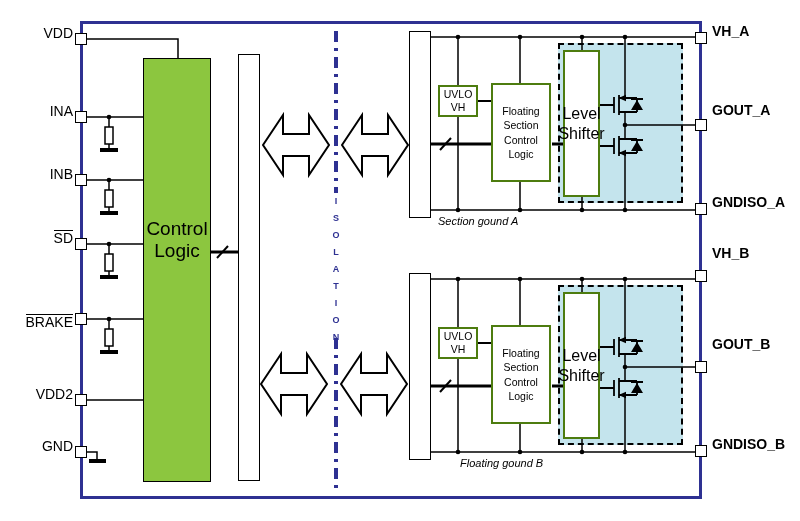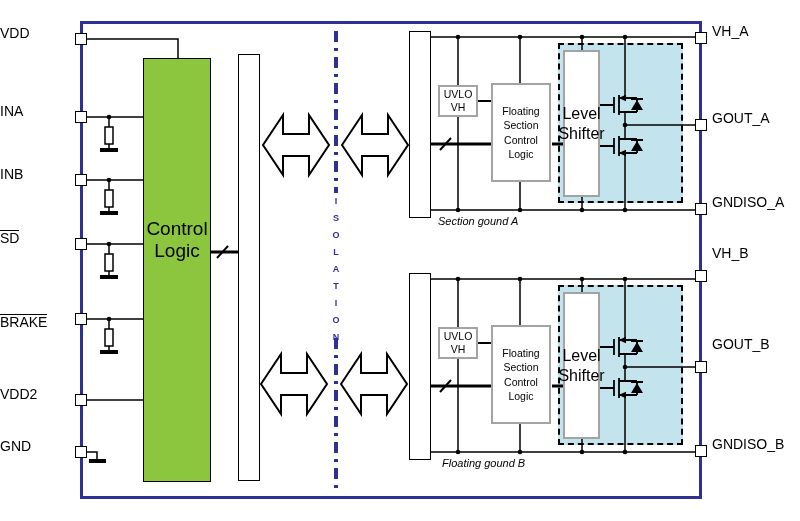--- a/index.html
+++ b/index.html
@@ -5,33 +5,33 @@
   html,body{margin:0;padding:0;background:#ffffff;}
   #canvas{position:relative;width:800px;height:521px;background:#ffffff;
           font-family:"Liberation Sans",sans-serif;overflow:hidden;}
   .abs{position:absolute;box-sizing:border-box;}
   
   .boundary{left:80px;top:21px;width:622px;height:478px;border:3px solid #2E3192;z-index:0;}
   .green{left:143px;top:58px;width:68px;height:424px;background:#8CC63F;border:1.5px solid #000;z-index:0;}
   .midbar{left:238px;top:54px;width:22px;height:427px;background:#fff;border:1.5px solid #000;z-index:0;}
   .secbar{left:409px;width:22px;height:187px;background:#fff;border:1.5px solid #000;z-index:0;}
   .bluebox{left:558px;width:125px;height:160px;background:#C4E4ED;border:2px dashed #000;z-index:0;}
-  .wblock{background:#fff;border:2px solid #a3a3a3;z-index:1;display:flex;align-items:center;justify-content:center;
+  .wblock{background:#fff;border:2px solid #4d7c0f;z-index:1;display:flex;align-items:center;justify-content:center;
           text-align:center;color:#000;}
   .ml{white-space:pre-line;}
   .ls{left:563px;width:37px;height:147px;font-size:16px;line-height:1.25;}
   .uvlo{left:438px;width:40px;height:32px;font-size:10.5px;line-height:1.2;}
   .fscl{left:491px;width:60px;height:99px;font-size:10.5px;line-height:1.35;}
   
   svg.wires{position:absolute;left:0;top:0;z-index:2;}
   
   .pinsq{width:12px;height:12px;background:#fff;border:1.5px solid #000;z-index:3;}
   .plabel{font-size:14px;color:#000;z-index:3;line-height:16px;white-space:nowrap;}
-  .pl-left{left:0;width:73px;}
-  .pl-right{left:712px;text-align:left;}
+  .pl-left{left:0;width:73px;text-align:right;}
+  .pl-right{left:712px;text-align:left;font-weight:bold;}
   .ovl{display:inline-block;border-top:1.5px solid #000;padding-top:0px;line-height:15px;}
   .clogic{left:143px;top:218px;width:68px;text-align:center;font-size:19px;line-height:1.15;color:#000;z-index:3;}
   .fglabel{width:120px;font-size:11px;font-style:italic;color:#000;z-index:3;}
   .isotext{left:330px;top:196px;height:148px;writing-mode:vertical-rl;text-orientation:upright;
            font-size:9px;font-weight:bold;letter-spacing:7px;color:#2E3192;z-index:3;line-height:11px;}
 </style>
 </head>
 <body>
 
 <div id="canvas">
@@ -189,32 +189,32 @@
       <polygon points="618.5,395 626,391.8 626,398.2" fill="#000" stroke="none"></polygon>
       <path d="M625,381 H637 M625,395 H637 M637,381 V395 M631,382 H643"></path>
       <polygon points="631,393 643,393 637,383" fill="#000" stroke="none"></polygon>
     </g>
   </svg>
 
   <div class="abs clogic ml">Control
 Logic</div>
   <div class="abs isotext">ISOLATION</div>
   <div class="abs fglabel" style="left:438px;top:215px">Section gound A</div>
-  <div class="abs fglabel" style="left:442px;top:457px">Floating gound B</div>
+  <div class="abs fglabel" style="left:460px;top:457px">Floating gound B</div>
 
   <div class="abs plabel pl-left" style="top:25px"><span>VDD</span></div>
   <div class="abs plabel pl-left" style="top:103px"><span>INA</span></div>
   <div class="abs plabel pl-left" style="top:166px"><span>INB</span></div>
   <div class="abs plabel pl-left" style="top:230px"><span class="ovl">SD</span></div>
   <div class="abs plabel pl-left" style="top:314px"><span class="ovl">BRAKE</span></div>
   <div class="abs plabel pl-left" style="top:386px"><span>VDD2</span></div>
   <div class="abs plabel pl-left" style="top:438px"><span>GND</span></div>
 
   <div class="abs plabel pl-right" style="top:23px">VH_A</div>
-  <div class="abs plabel pl-right" style="top:110px">GOUT_A</div>
+  <div class="abs plabel pl-right" style="top:102px">GOUT_A</div>
   <div class="abs plabel pl-right" style="top:194px">GNDISO_A</div>
   <div class="abs plabel pl-right" style="top:245px">VH_B</div>
   <div class="abs plabel pl-right" style="top:336px">GOUT_B</div>
   <div class="abs plabel pl-right" style="top:436px">GNDISO_B</div>
 
   <div class="abs pinsq" style="left:75px;top:33px"></div>
   <div class="abs pinsq" style="left:75px;top:111px"></div>
   <div class="abs pinsq" style="left:75px;top:174px"></div>
   <div class="abs pinsq" style="left:75px;top:238px"></div>
   <div class="abs pinsq" style="left:75px;top:313px"></div>

